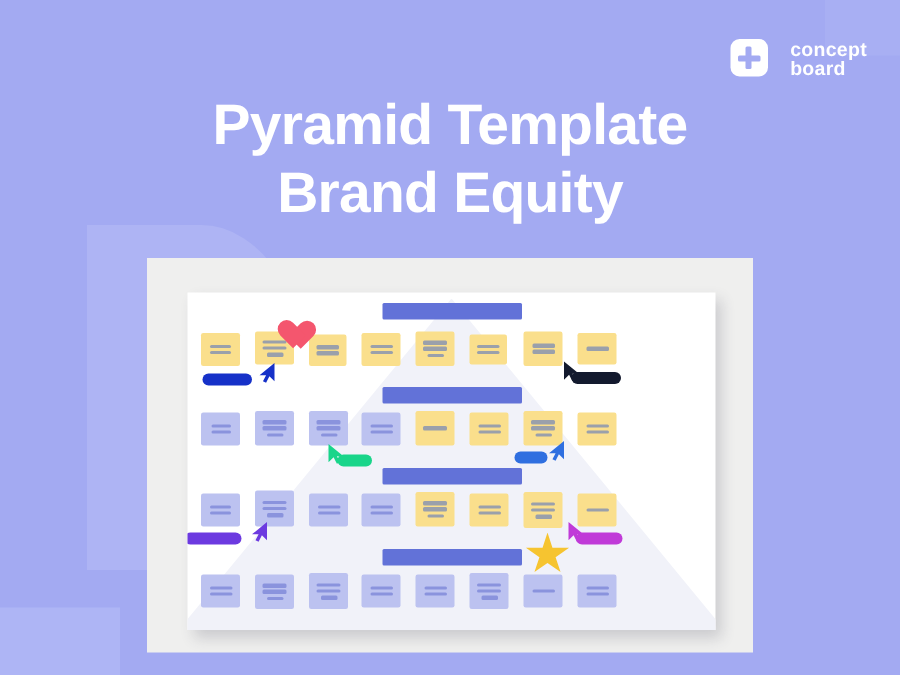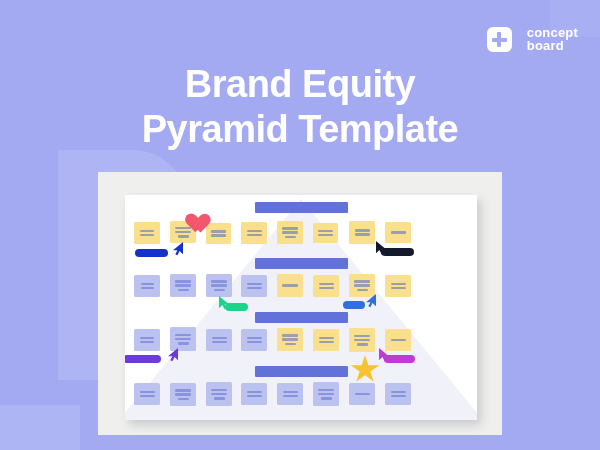--- a/index.html
+++ b/index.html
@@ -22,21 +22,21 @@
     background:#aeb5f5;
   }
   #deco-rect-tr {
     right:-20px; top:-18px; width:70px; height:55px;
     background:#a8aff3;
   }
 
   
   #logo {
     position:absolute; right:22px; top:26px;
-    display:flex; align-items:flex-end; gap:15px;
+    display:flex; align-items:flex-start; gap:15px;
   }
   #logo-mark {
     width:25px; height:25px; border-radius:6px; background:#ffffff;
     position:relative; flex:none;
   }
   #logo-mark::before, #logo-mark::after {
     content:""; position:absolute; background:#a3aaf2;
   }
   #logo-mark::before { left:10.5px; top:5px;  width:4px;  height:15px; border-radius:1px; }
   #logo-mark::after  { left:5px;  top:10.5px; width:15px; height:4px;  border-radius:1px; }
@@ -120,22 +120,22 @@
 
 <div id="logo">
   <div id="logo-mark"></div>
   <div>
     <div class="logo-line">concept</div>
     <div class="logo-line">board</div>
   </div>
 </div>
 
 <div id="title">
+  <div>Pyramid Template</div>
   <div>Brand Equity</div>
-  <div>Pyramid Template</div>
 </div>
 
 <div id="card">
   <div id="board">
     <div id="pyramid"></div>
     <div id="bars">
         <div class="hbar" style="left: 130px; top: 7px; width: 93px;"></div>
         <div class="hbar" style="left: 130px; top: 63px; width: 93px;"></div>
         <div class="hbar" style="left: 130px; top: 117px; width: 93px;"></div>
         <div class="hbar" style="left: 130px; top: 171px; width: 93px;"></div>

